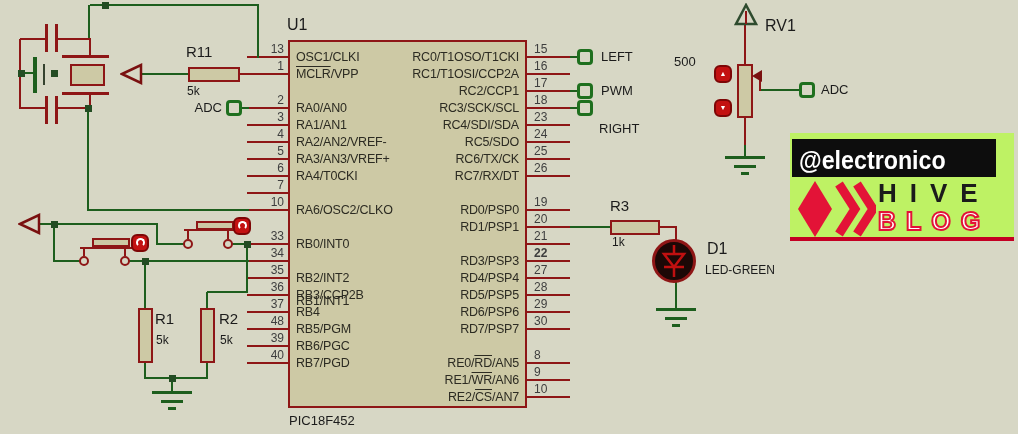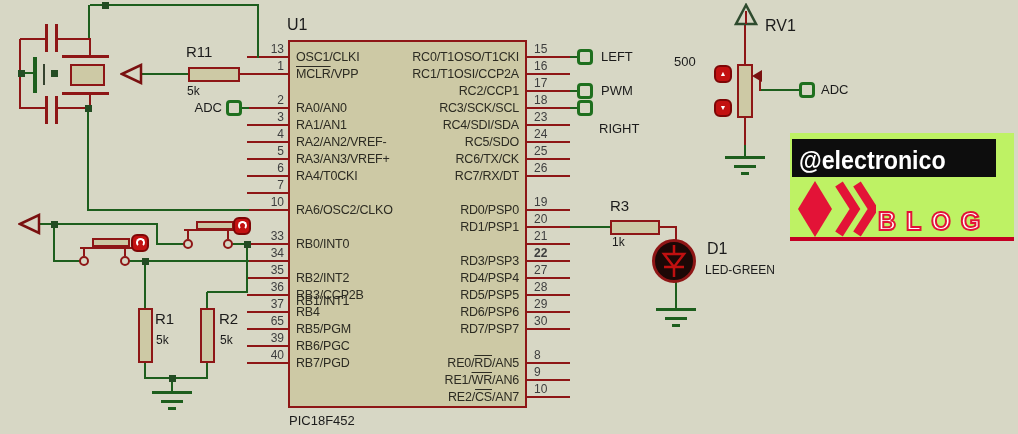--- a/index.html
+++ b/index.html
@@ -77,20 +77,21 @@
 
   <div class="logo">
     <div class="logobar">
       <div class="logohandle">@electronico</div>
     </div>
     <svg width="78" height="58" style="position:absolute;left:8px;top:47px;">
       <polygon points="17,1 34,29 17,57 0,29" fill="#e31337"></polygon>
       <polyline points="41,4 57,29 41,54" fill="none" stroke="#e31337" stroke-width="9"></polyline>
       <polyline points="59,4 75,29 59,54" fill="none" stroke="#e31337" stroke-width="9"></polyline>
     </svg>
+    <div class="hivetxt">HIVE</div>
     <div class="blogtxt">BLOG</div>
   </div>
 
 <div style="position: absolute; left: 247px; top: 56px; width: 41px; height: 2px; background: rgb(142, 22, 22);"></div>
     <div class="num" style="position: absolute; left: 246px; top: 42px; width: 38px; text-align: right;">13</div>
     <div class="pinlbl" style="position: absolute; left: 296px; top: 49px; width: 220px;">OSC1/CLKI</div>
     <div style="position: absolute; left: 247px; top: 73px; width: 41px; height: 2px; background: rgb(142, 22, 22);"></div>
     <div class="num" style="position: absolute; left: 246px; top: 59px; width: 38px; text-align: right;">1</div>
     <div class="pinlbl" style="position: absolute; left: 296px; top: 66px; width: 220px;"><span class="ovl">MCLR</span>/VPP</div>
     <div style="position: absolute; left: 247px; top: 107px; width: 41px; height: 2px; background: rgb(142, 22, 22);"></div>
@@ -122,21 +123,21 @@
     <div style="position: absolute; left: 247px; top: 277px; width: 41px; height: 2px; background: rgb(142, 22, 22);"></div>
     <div class="num" style="position: absolute; left: 246px; top: 263px; width: 38px; text-align: right;">35</div>
     <div class="pinlbl" style="position: absolute; left: 296px; top: 270px; width: 220px;">RB2/INT2</div>
     <div style="position: absolute; left: 247px; top: 294px; width: 41px; height: 2px; background: rgb(142, 22, 22);"></div>
     <div class="num" style="position: absolute; left: 246px; top: 280px; width: 38px; text-align: right;">36</div>
     <div class="pinlbl" style="position: absolute; left: 296px; top: 287px; width: 220px;">RB3/CCP2B</div>
     <div style="position: absolute; left: 247px; top: 311px; width: 41px; height: 2px; background: rgb(142, 22, 22);"></div>
     <div class="num" style="position: absolute; left: 246px; top: 297px; width: 38px; text-align: right;">37</div>
     <div class="pinlbl" style="position: absolute; left: 296px; top: 304px; width: 220px;">RB4</div>
     <div style="position: absolute; left: 247px; top: 328px; width: 41px; height: 2px; background: rgb(142, 22, 22);"></div>
-    <div class="num" style="position: absolute; left: 246px; top: 314px; width: 38px; text-align: right;">65</div>
+    <div class="num" style="position: absolute; left: 246px; top: 314px; width: 38px; text-align: right;">48</div>
     <div class="pinlbl" style="position: absolute; left: 296px; top: 321px; width: 220px;">RB5/PGM</div>
     <div style="position: absolute; left: 247px; top: 345px; width: 41px; height: 2px; background: rgb(142, 22, 22);"></div>
     <div class="num" style="position: absolute; left: 246px; top: 331px; width: 38px; text-align: right;">39</div>
     <div class="pinlbl" style="position: absolute; left: 296px; top: 338px; width: 220px;">RB6/PGC</div>
     <div style="position: absolute; left: 247px; top: 362px; width: 41px; height: 2px; background: rgb(142, 22, 22);"></div>
     <div class="num" style="position: absolute; left: 246px; top: 348px; width: 38px; text-align: right;">40</div>
     <div class="pinlbl" style="position: absolute; left: 296px; top: 355px; width: 220px;">RB7/PGD</div>
     <div style="position: absolute; left: 527px; top: 56px; width: 43px; height: 2px; background: rgb(142, 22, 22);"></div>
     <div class="num" style="position: absolute; left: 534px; top: 42px; width: 38px;">15</div>
     <div class="pinlbl" style="position: absolute; left: 300px; top: 49px; width: 219px; text-align: right;">RC0/T1OSO/T1CKI</div>

